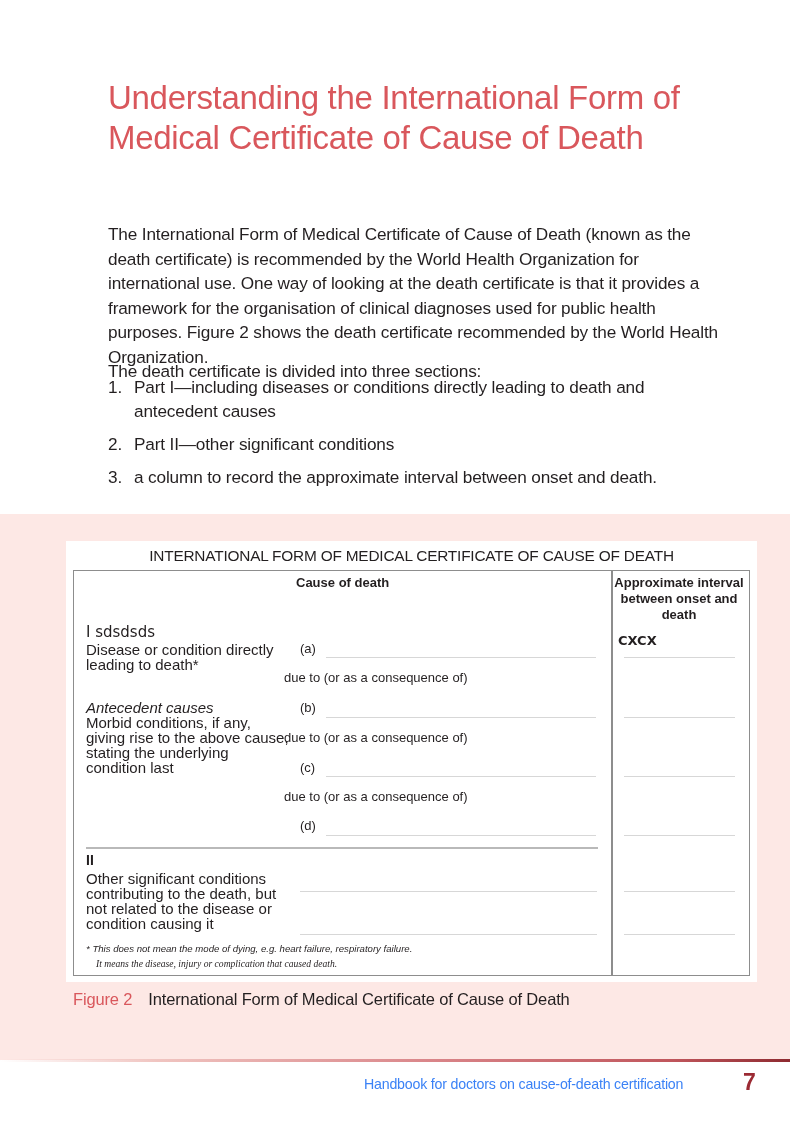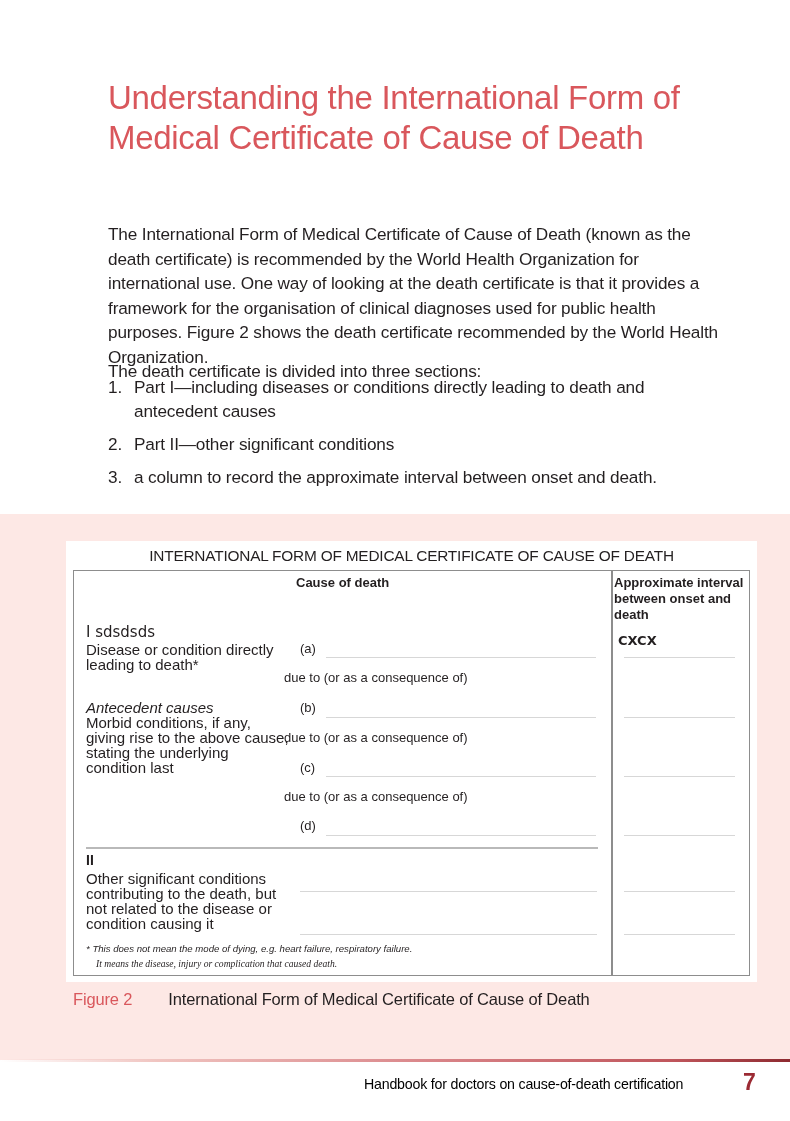--- a/index.html
+++ b/index.html
@@ -48,21 +48,21 @@
       border: 1.5px solid #8d8d8d;
     }
     .vdivider {
       position: absolute; left: 611px; top: 570px; width: 1.5px; height: 406px;
       background: #8d8d8d;
     }
     .hdr-cause {
       position: absolute; left: 296px; top: 575px; font-size: 13px; font-weight: bold;
     }
     .hdr-interval {
-      position: absolute; left: 614px; top: 575px; width: 130px; 
+      position: absolute; left: 614px; top: 575px; width: 130px; text-align: center;
       font-size: 13px; font-weight: bold; line-height: 16px;
     }
     .part1-heading {
       position: absolute; left: 86px; top: 623px; font-size: 15px; font-family: "DejaVu Sans", sans-serif;
     }
     .small { font-size: 15px; line-height: 15px; }
     .part1-desc { position: absolute; left: 86px; top: 642px; width: 200px; }
     .antecedent { position: absolute; left: 86px; top: 700px; width: 205px; }
     .antecedent .ant-title { font-style: italic; font-weight: normal; display: block; }
     .interval-val {
@@ -82,24 +82,24 @@
     .part2-desc { position: absolute; left: 86px; top: 871px; width: 200px; }
     .footnote {
       position: absolute; left: 86px; top: 942px; font-size: 9.6px; line-height: 14.5px; font-style: italic;
       color: #231f20;
     }
     .footnote .l2 { padding-left: 10px; display: block; font-family: Liberation Serif, serif; }
 
     .caption {
       position: absolute; left: 73px; top: 990px; font-size: 16.5px; color: #231f20; letter-spacing: -0.15px;
     }
-    .caption .fig-num { color: #d9575c; margin-right: 36px; }
+    .caption .fig-num { color: #d9575c; margin-right: 16px; }
 
     .footer-text {
-      position: absolute; left: 364px; top: 1076px; font-size: 14.2px; color: #000000; letter-spacing: -0.2px;
+      position: absolute; left: 364px; top: 1076px; font-size: 14.2px; color: #3b82f6; letter-spacing: -0.2px;
     }
     .page-num {
       position: absolute; left: 743px; top: 1069px; font-size: 23px; font-weight: bold; color: #9b2a33;
     }
   </style>
 </head>
 <body>
 
 <h1 class="title">Understanding the International Form of Medical Certificate of Cause of Death</h1>
 

